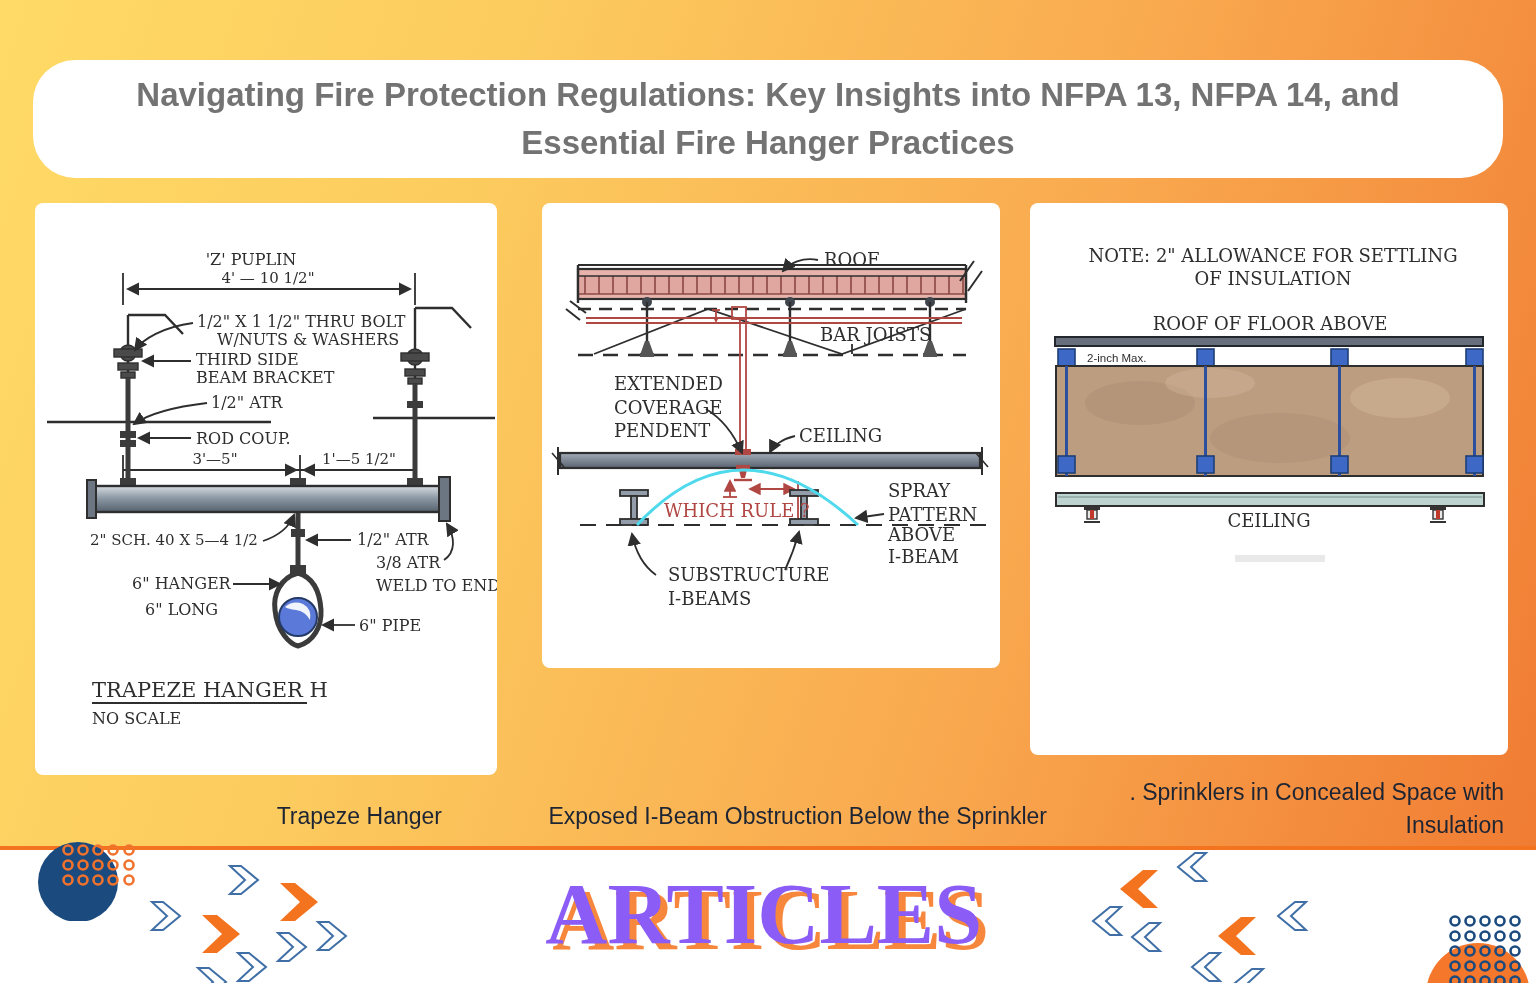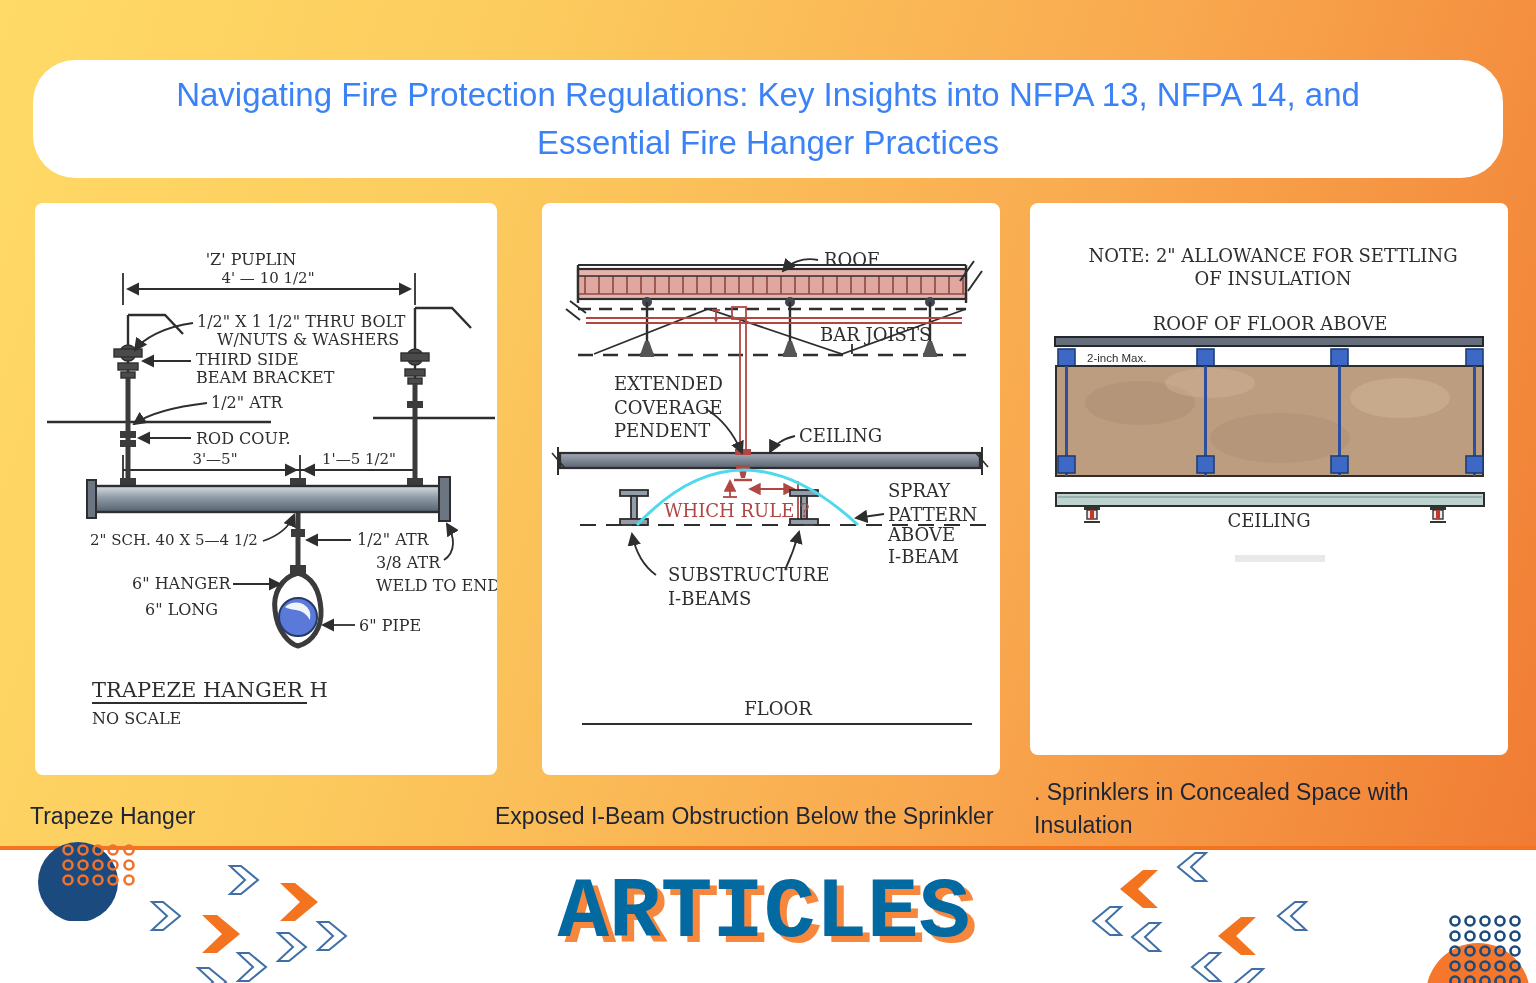--- a/index.html
+++ b/index.html
@@ -3,33 +3,33 @@
 <meta charset="utf-8">
 <style>
   *{margin:0;padding:0;box-sizing:border-box}
   html,body{width:1536px;height:983px;background:#fff}
   .canvas{position:relative;width:1536px;height:983px;overflow:hidden;font-family:"Liberation Sans",sans-serif;background:#fff}
   .main{position:absolute;left:0;top:0;width:1536px;height:850px;
         background:linear-gradient(108deg,#ffda66 0%,#fccb5e 30%,#f9a94f 65%,#f07c33 100%);
         border-bottom:4px solid #f4731f}
   .banner{position:absolute;left:33px;top:60px;width:1470px;height:118px;background:#fff;border-radius:42px;
           display:flex;flex-direction:column;justify-content:center;align-items:center}
-  .banner .line{font-size:33px;font-weight:normal;color:#3b82f6;line-height:1.45;white-space:nowrap}
+  .banner .line{font-size:33px;font-weight:bold;color:#737373;line-height:1.45;white-space:nowrap}
   .card{position:absolute;top:203px;background:#fff;border-radius:8px;overflow:hidden}
   #card1{left:35px;width:462px;height:572px}
-  #card2{left:542px;width:458px;height:572px}
+  #card2{left:542px;width:458px;height:465px}
   #card3{left:1030px;width:478px;height:552px}
-  .caption{position:absolute;font-size:23px;color:#1d2433;text-align:left;line-height:1.42}
+  .caption{position:absolute;font-size:23px;color:#1d2433;text-align:right;line-height:1.42}
   #cap1{left:30px;top:800px;width:412px}
   #cap2{left:495px;top:800px;width:552px}
   #cap3{left:1034px;top:776px;width:470px}
   .footer{position:absolute;left:0;top:854px;width:1536px;height:129px;background:#fff}
   .wordmark{position:absolute;left:50%;top:864px;transform:translateX(-51%);
-            font-size:86px;font-weight:bold;letter-spacing:0px;color:#0369a1;
-            text-shadow:7px 6px 0 #f6873c;font-family:Liberation Mono, monospace}
+            font-size:86px;font-weight:bold;letter-spacing:0px;color:#8b5cf6;
+            text-shadow:7px 6px 0 #f6873c;font-family:Liberation Serif, serif}
   .deco{position:absolute}
   svg .d{font-family:"DejaVu Serif",serif;fill:#2e2e2e}
   svg .sans{font-family:"Liberation Sans",sans-serif;fill:#2e2e2e}
   svg .mid{text-anchor:middle}
   svg .red{fill:#b04743}
   .t15{font-size:15px}.t16{font-size:16px}.t18{font-size:18px}.t21{font-size:21px}.t11{font-size:11.5px}
 </style>
 </head>
 <body>
 

